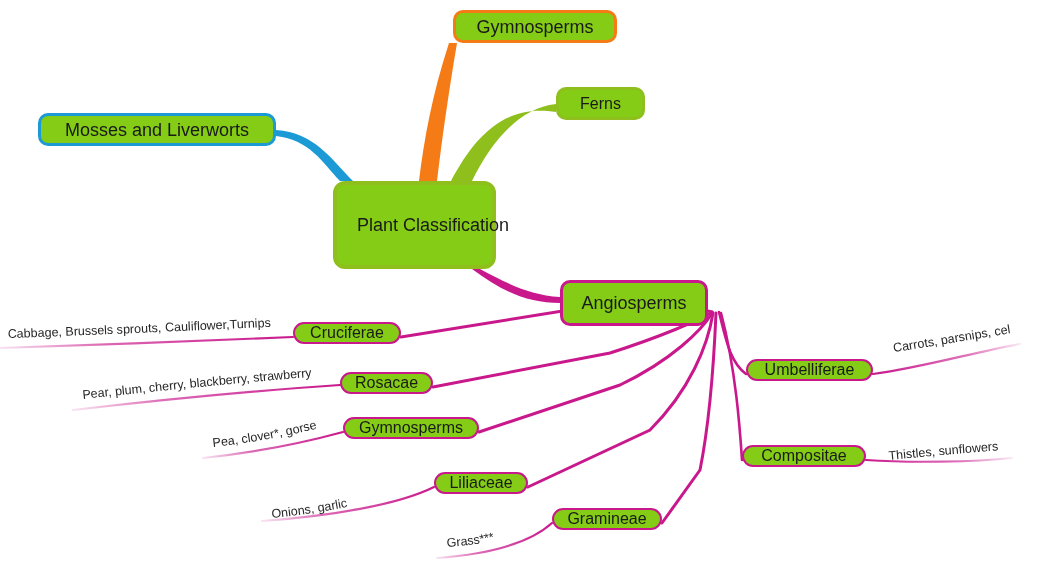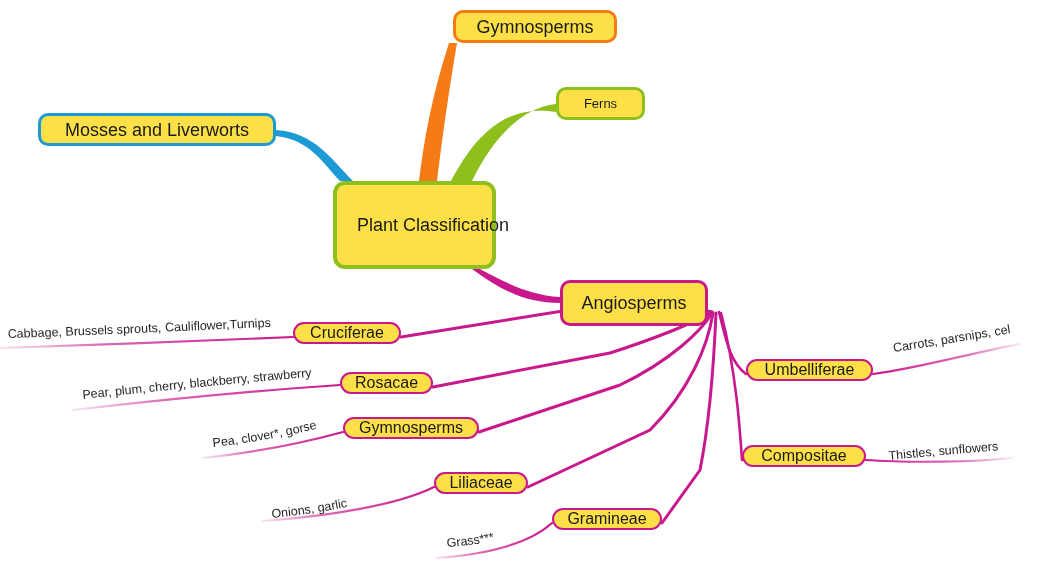--- a/index.html
+++ b/index.html
@@ -18,21 +18,21 @@
   svg.layer {
     position: absolute;
     left: 0;
     top: 0;
     width: 1054px;
     height: 581px;
   }
   .node {
     position: absolute;
     box-sizing: border-box;
-    background: #fde047;
+    background: #84cc16;
     border-style: solid;
     border-radius: 10px;
     display: flex;
     align-items: center;
     justify-content: center;
     color: #1a1a1a;
     white-space: nowrap;
     z-index: 5;
   }
   .node-label {
@@ -71,21 +71,21 @@
     border-color: #F47B15;
     font-size: 18px;
   }
   #node-ferns {
     left: 556px;
     top: 87px;
     width: 89px;
     height: 33px;
     border-width: 3px;
     border-color: #8FBF1C;
-    font-size: 13px;
+    font-size: 16px;
   }
   #node-angiosperms {
     left: 560px;
     top: 280px;
     width: 148px;
     height: 46px;
     border-width: 3px;
     border-color: #C9188C;
     font-size: 18px;
   }

